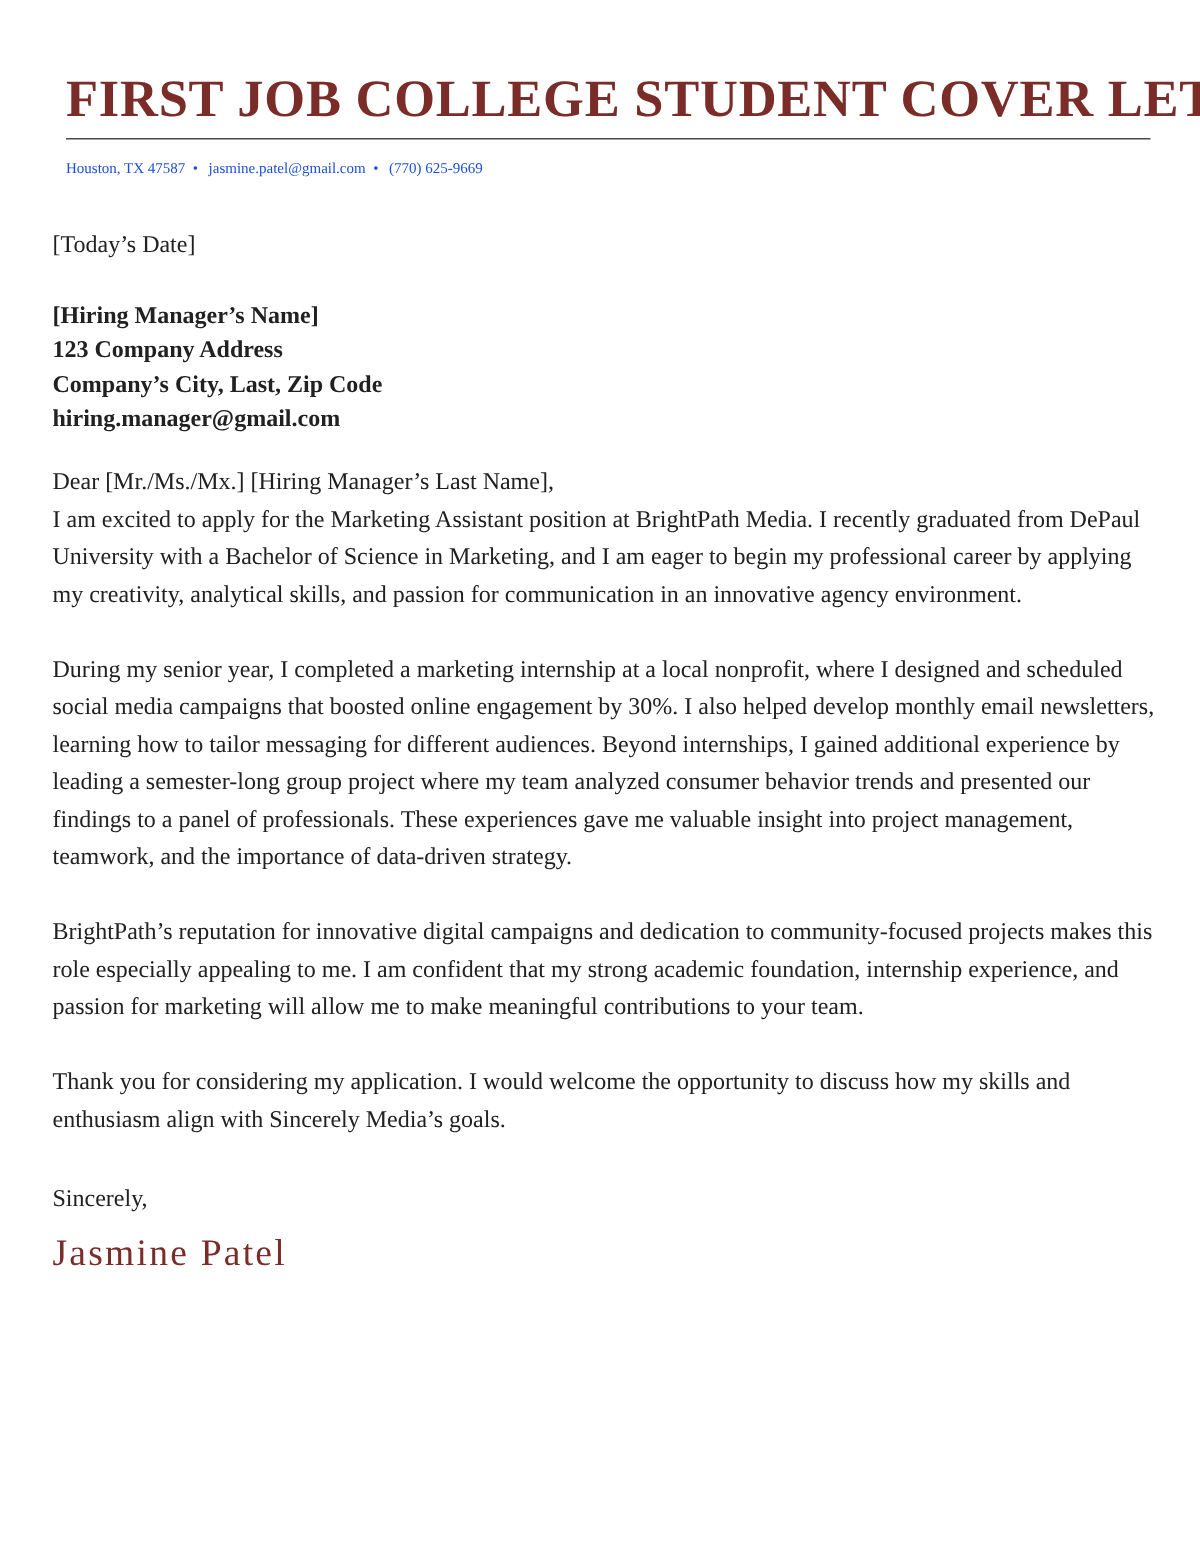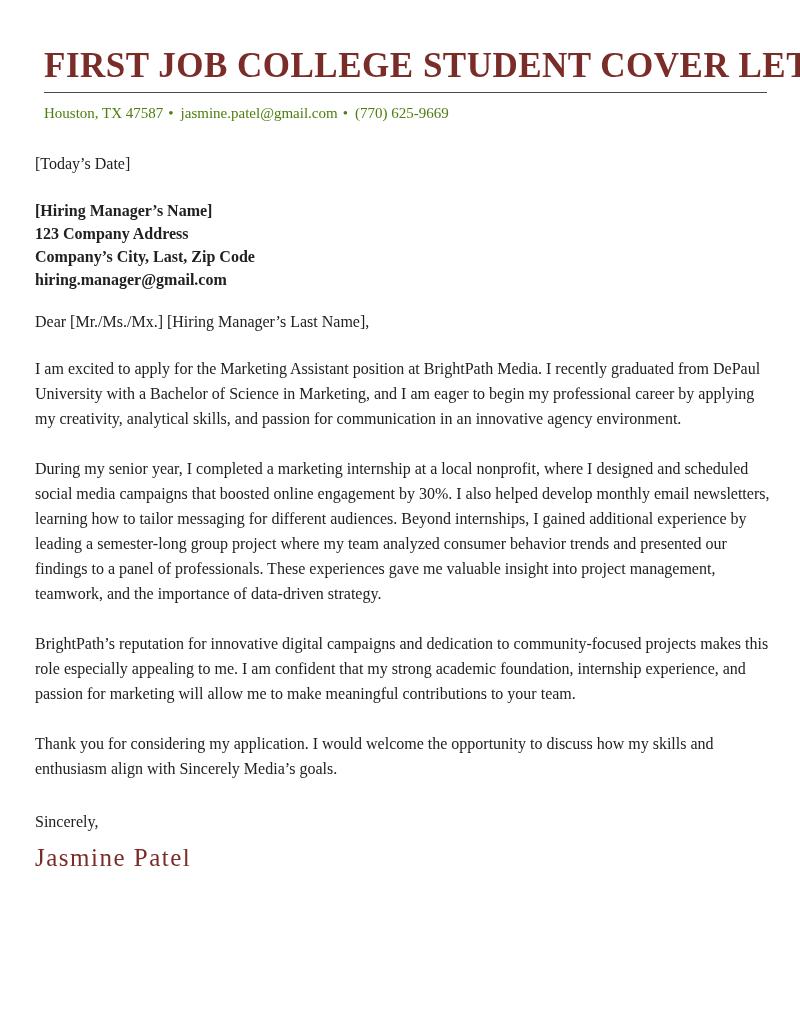--- a/index.html
+++ b/index.html
@@ -24,40 +24,40 @@
     color: var(--accent-color, #7a2d28);
     white-space: nowrap;
   }
   .title-rule {
     border: none;
     border-top: 1.5px solid var(--rule-color, #4a4a4a);
     margin-top: 6px;
   }
   .contact-line {
     margin-top: 9px;
-    font-size: 15px;
+    font-size: 10px;
     line-height: 22px;
-    color: #4d7c0f;
+    color: #1d4ed8;
     white-space: nowrap;
   }
   .contact-line .sep {
     display: inline-block;
     margin: 0 7px 0 5px;
   }
   .letter-body {
     margin-top: 27px;
     padding-left: 35px;
     padding-right: 22px;
     font-size: 16px;
     line-height: 25px;
     color: var(--text-color, #212121);
   }
   .block-date { margin-bottom: 23px; }
   .address-block { line-height: 23px; margin-bottom: 18px; font-weight: bold; }
-  .salutation { margin-bottom: 22px; }
+  .salutation { }
   .body-paragraph { margin-bottom: 25px; }
   .closing { margin-top: 28px; }
   .signature-name {
     margin-top: 9px;
     font-size: 25px;
     line-height: 30px;
     letter-spacing: 1.5px;
     color: var(--accent-color, #7a2d28);
   }
 </style>

